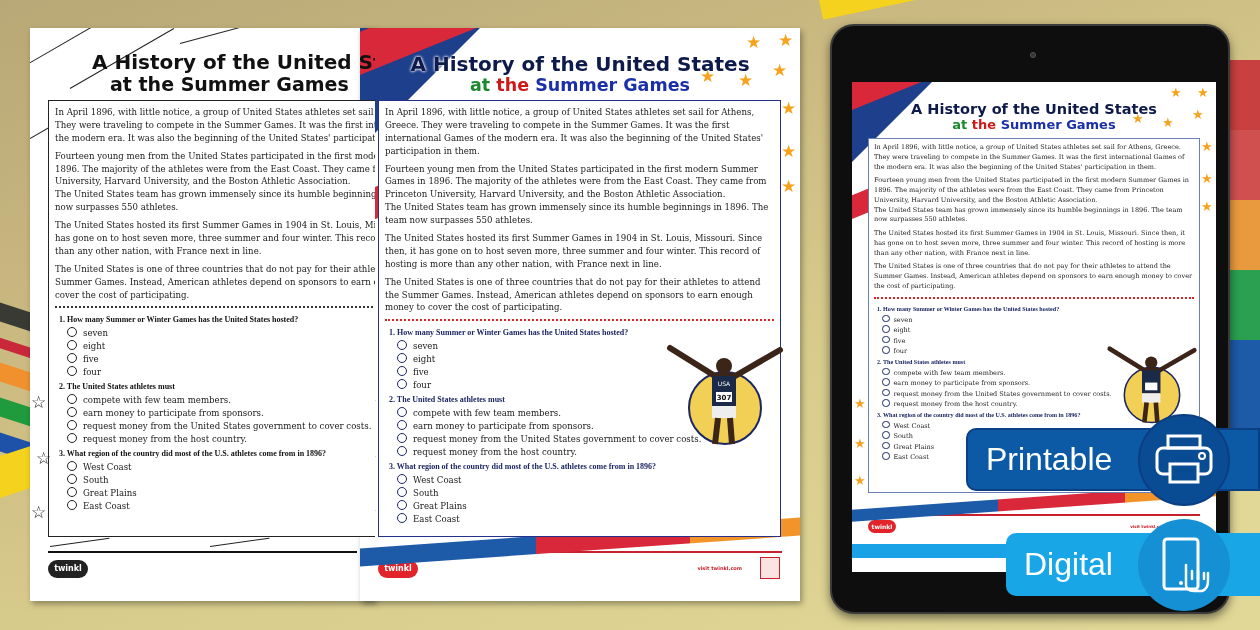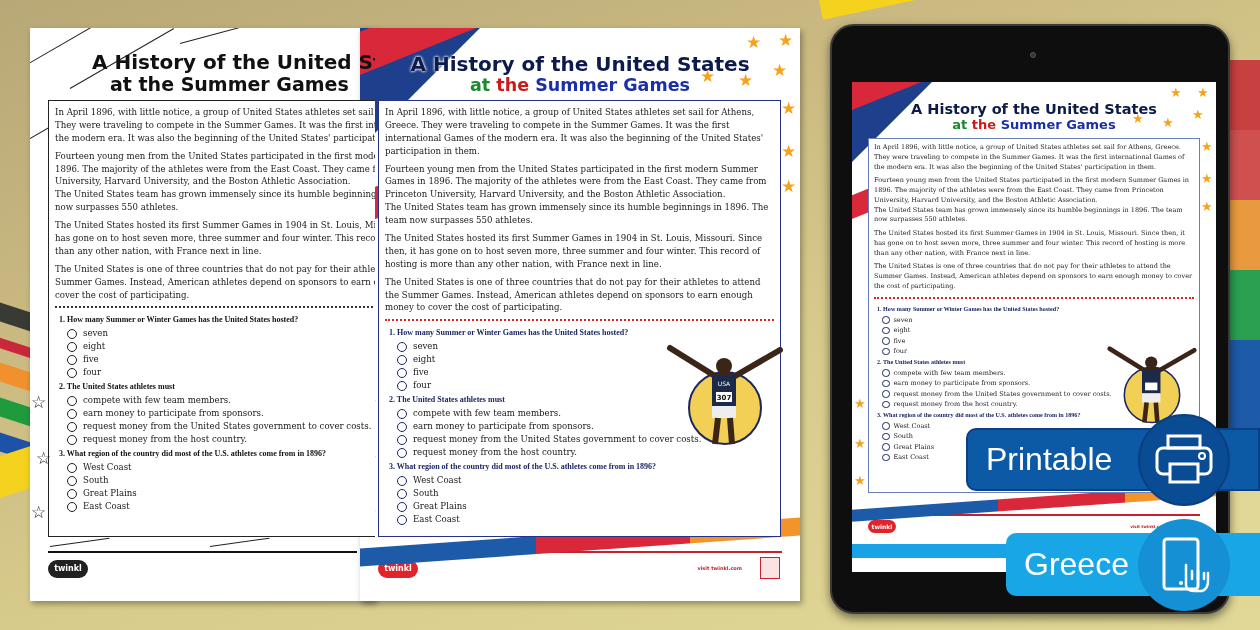--- a/index.html
+++ b/index.html
@@ -35,21 +35,21 @@
     position: absolute; background: #fff; z-index: 3;
     font-family: "DejaVu Serif", serif; color: #1a1a1a;
   }
   .page-color .textbox { left: 18px; top: 72px; width: 403px; height: 437px; border: 1.5px solid #24308a; padding: 5px 6px; font-size: 8.6px; line-height: 1.5; }
   .page-bw .textbox { left: 18px; top: 72px; width: 340px; height: 437px; border: 1.2px solid #222; padding: 5px 6px; font-size: 8.6px; line-height: 1.5; white-space: nowrap; overflow: hidden; }
   .para { margin-bottom: 5px; }
   .divider { border-top: 2px dotted #d22; margin: 5px 0 6px; }
   .page-bw .divider { border-top-color: #333; }
   .q { font-family: Liberation Serif, serif; font-weight: bold; font-size: 8px; color: #1b2663; margin: 2px 0 1px 4px; }
   .page-bw .q { color: #111; }
-  .opt { display: flex; align-items: center; gap: 6px; margin-left: 12px; font-size: 8.6px; line-height: 13px; }
+  .opt { display: flex; gap: 6px; margin-left: 12px; font-size: 8.6px; line-height: 13px; }
   .radio { width: 10px; height: 10px; border: 1.3px solid #1b2663; border-radius: 50%; display: inline-block; flex: none; }
   .page-bw .radio { border-color: #222; }
 
   .footer-line { position: absolute; left: 18px; right: 18px; top: 523px; height: 2px; background: #c8202c; }
   .page-bw .footer-line { background: #111; }
   .logo { position: absolute; left: 18px; top: 532px; width: 40px; height: 18px; border-radius: 9px; color: #fff; font-size: 8px; font-weight: bold; text-align: center; line-height: 18px; font-family: "DejaVu Sans", sans-serif; }
   .page-color .logo { background: #e2232a; }
   .page-bw .logo { background: #222; }
   .visit { position: absolute; right: 58px; top: 537px; font-size: 5px; color: #c8202c; font-weight: bold; }
   .seal { position: absolute; right: 20px; top: 529px; width: 20px; height: 22px; border: 1px solid #c8202c; background: #fbe3e3; }
@@ -391,21 +391,21 @@
     <svg width="60" height="52" viewBox="0 0 60 52">
       <rect x="14" y="2" width="32" height="12" fill="none" stroke="#fff" stroke-width="3"></rect>
       <rect x="3" y="14" width="54" height="26" rx="6" fill="none" stroke="#fff" stroke-width="3"></rect>
       <rect x="16" y="30" width="28" height="18" fill="#0a4c94" stroke="#fff" stroke-width="3"></rect>
       <circle cx="48" cy="22" r="3" fill="none" stroke="#fff" stroke-width="2"></circle>
     </svg>
   </div>
 </div>
 
 <div class="badge badge-digital">
-  <div class="badge-bar">Greece</div>
+  <div class="badge-bar">Digital</div>
   <div class="badge-circle">
     <svg width="56" height="60" viewBox="0 0 56 60">
       <rect x="8" y="4" width="34" height="50" rx="3" fill="none" stroke="#fff" stroke-width="3"></rect>
       <circle cx="25" cy="48" r="2" fill="#fff"></circle>
       <path d="M30 30 L30 50 Q30 56 38 56 L46 56 Q52 54 52 46 L52 38 M36 36 L36 44 M42 36 L42 44 M48 38 L48 44" stroke="#fff" stroke-width="2.5" fill="none" stroke-linecap="round"></path>
     </svg>
   </div>
 </div>
 
 </body></html>

